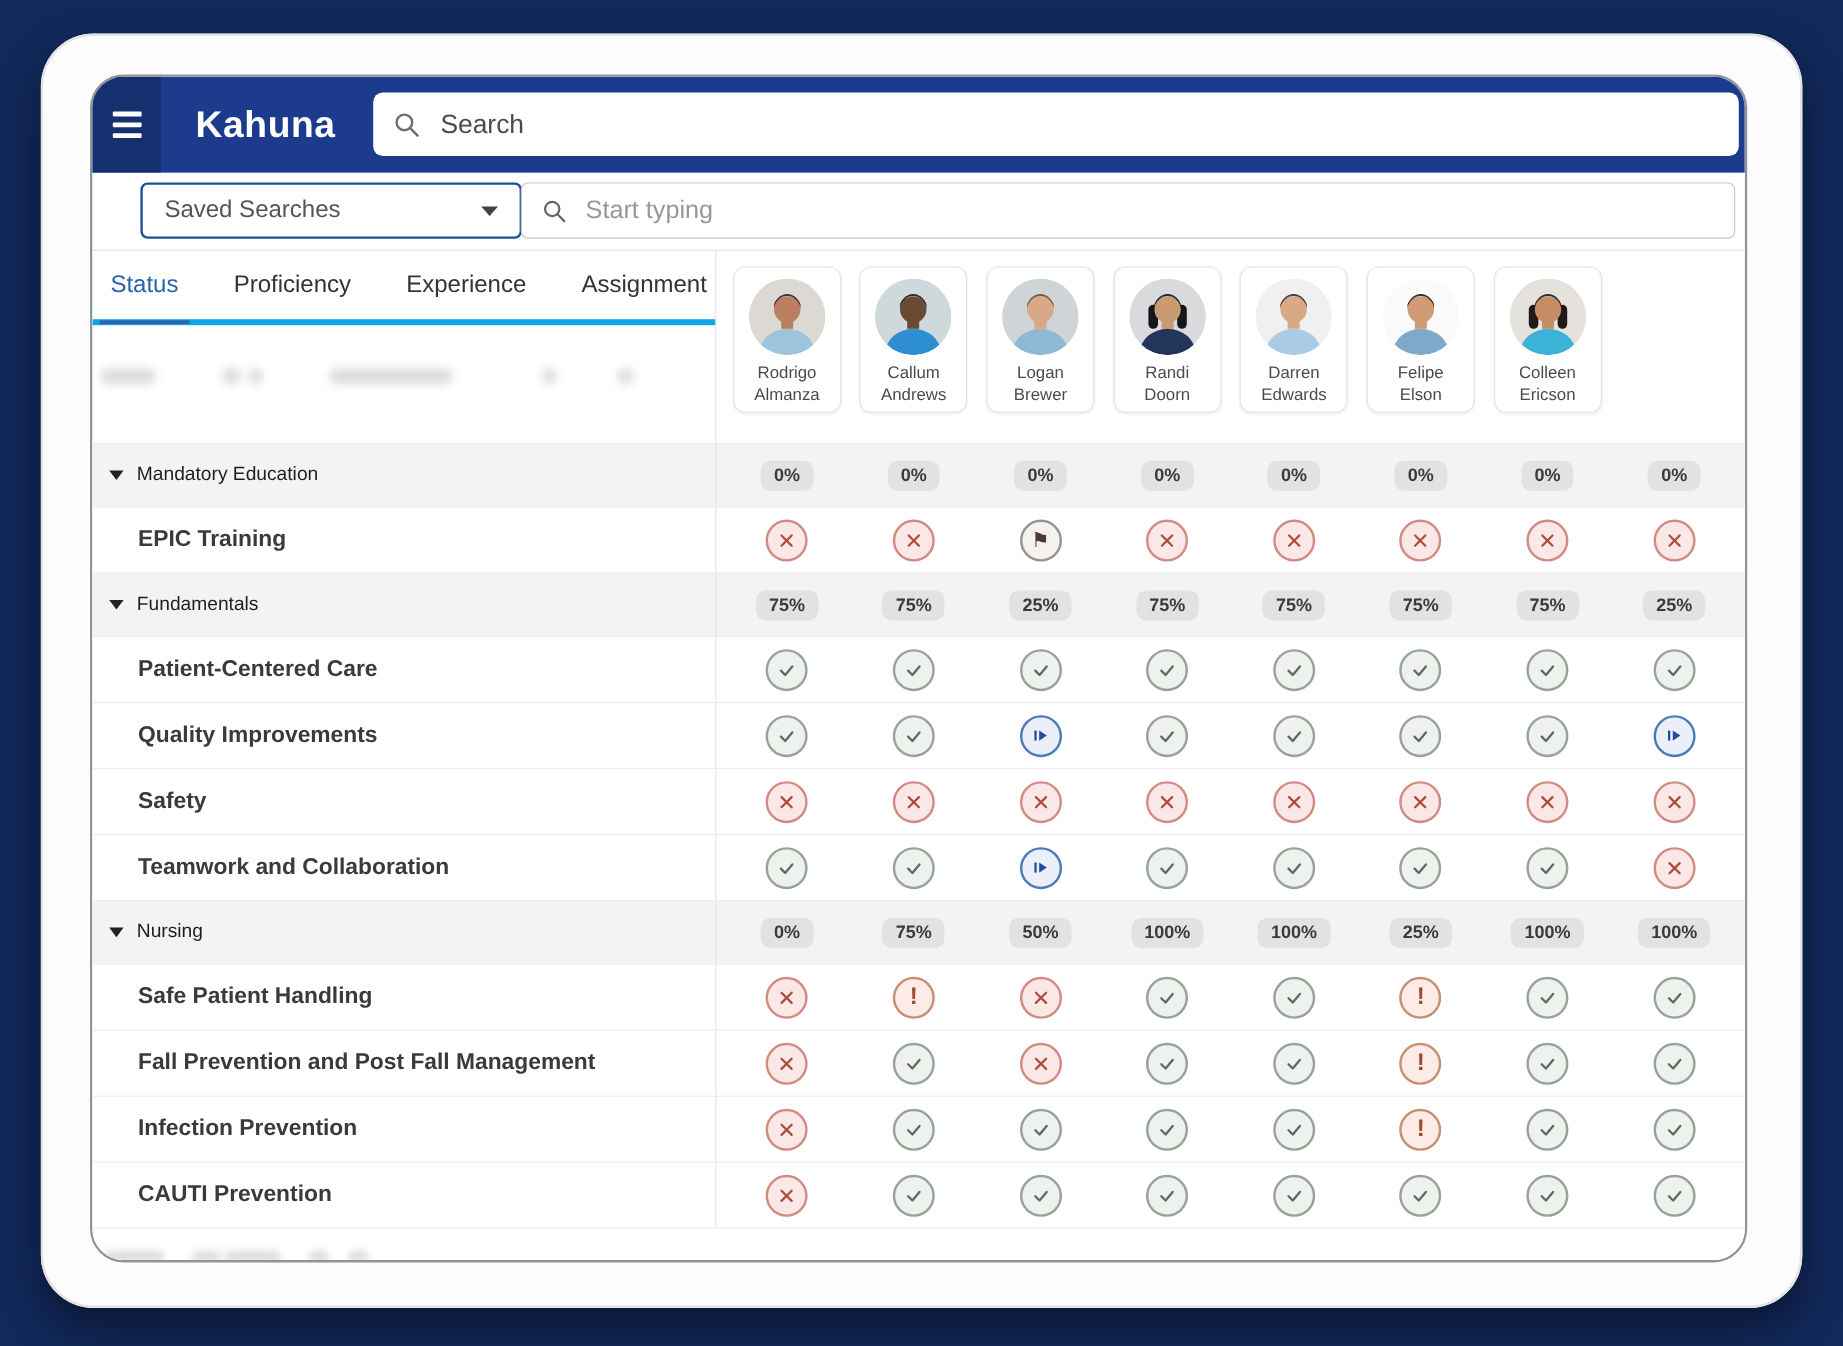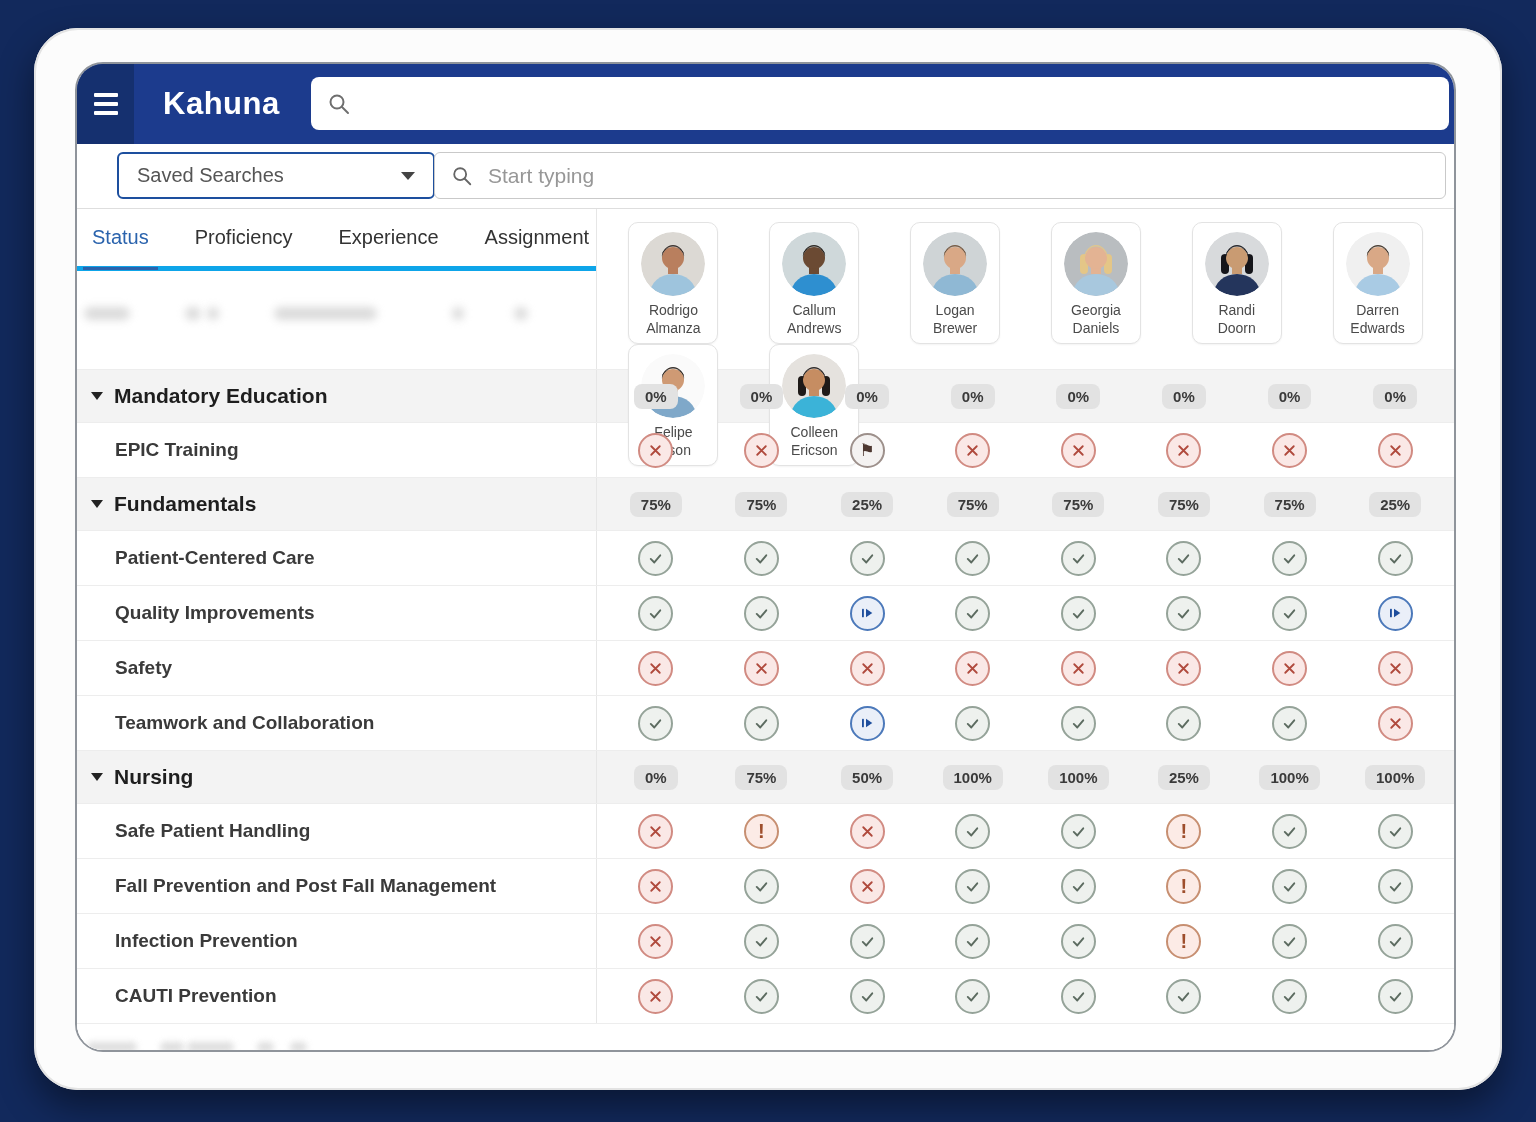--- a/index.html
+++ b/index.html
@@ -72,21 +72,21 @@
     display:flex; align-items:center; height:62px; padding-left:15px; gap:46px;
     border-bottom:5px solid #0ea5e9; box-sizing:border-box;
   }
   .tab { font-size:20px; color:#333; position:relative; height:62px; line-height:60px; cursor:pointer; white-space:nowrap; }
   .tab.active { color:#2a63ad; }
   .tab.active::after {
     content:""; position:absolute; left:-9px; right:-9px; bottom:-1px; height:3px; background:#2a63ad;
   }
   .blurred-row { position:relative; height:97px; }
   .blur-blob { position:absolute; background:#bdbdbd; border-radius:7px; filter:blur(4px); opacity:.55; height:13px; top:36px; }
-  .people-pane { flex:1; display:grid; grid-template-columns:repeat(6,1fr); padding:13px 6px 0 6px; }
+  .people-pane { flex:1; display:grid; grid-template-columns:repeat(8,1fr); padding:13px 6px 0 6px; }
   .person-card {
     width:90px; height:122px; background:#fff; border:1px solid #e3e3e3; border-radius:10px;
     justify-self:center; text-align:center; box-shadow:0 1px 2px rgba(0,0,0,.05); cursor:pointer;
     box-sizing:border-box;
   }
   .person-photo { width:64px; height:64px; border-radius:50%; margin:9px auto 5px auto; overflow:hidden; }
   .person-photo svg { width:100%; height:100%; display:block; }
   .p-name { font-size:14px; color:#4a4a4a; line-height:1.3; }
   
   .m-row { display:flex; border-top:1px solid #ededed; }
@@ -95,21 +95,21 @@
   .row-label-cell {
     width:520px; flex:none; display:flex; align-items:center;
     border-right:1px solid #e6e6e6; box-sizing:border-box;
   }
   .m-row.group .row-label-cell { padding-left:14px; gap:11px; }
   .m-row.item  .row-label-cell { padding-left:38px;font-weight:bold; }
   .group-triangle {
     width:0; height:0; border-left:6.5px solid transparent; border-right:6.5px solid transparent;
     border-top:8px solid #222; cursor:pointer; flex:none;
   }
-  .group-label { font-weight:bold; font-size:21px; color:#1e1e1e;text-align:right; }
+  .group-label { font-weight:normal; font-size:16px; color:#1e1e1e;text-align:right; }
   .item-label  { font-size:19px; color:#3a3a3a; }
   .row-values {
     flex:1; display:grid; grid-template-columns:repeat(8,1fr);
     align-items:center; justify-items:center; padding:0 6px;
   }
   .pct {
     background:#e2e2e2; border-radius:8px; padding:4px 11px;
     font-size:15px; font-weight:bold; color:#3a3a3a;
   }
   .ic {
@@ -138,20 +138,21 @@
       <span></span>
       <span></span>
       <span></span>
     </div>
     <div class="logo">Kahuna</div>
     <div class="top-search">
       <svg class="mag" width="24" height="24" viewBox="0 0 24 24">
         <circle cx="10" cy="10" r="6.5" fill="none" stroke="#6e6e6e" stroke-width="2"></circle>
         <line x1="15" y1="15" x2="21" y2="21" stroke="#6e6e6e" stroke-width="2" stroke-linecap="round"></line>
       </svg>
+      <input type="text" placeholder="Search" style="">
     </div>
   </div>
 
   <div class="filter-row">
     <div class="saved-searches">
       <span class="lbl">Saved Searches</span>
       <span class="caret-down"></span>
     </div>
     <div class="start-typing">
       <svg width="22" height="22" viewBox="0 0 24 24">
@@ -237,42 +238,20 @@
 
       <rect x="27" y="34" width="10" height="8" fill="#d9a886"></rect>
       <ellipse cx="32" cy="62" rx="23" ry="20" fill="#8fb8d4"></ellipse>
       <circle cx="32" cy="26" r="11" fill="#d9a886"></circle>
       <path d="M21,26 a11,11 0 0,1 22,0 l0,-3 a11,8 0 0,0 -22,0 z" fill="#6e4f35"></path>
       <path d="M20.6,26 a11.4,11.4 0 0,1 22.8,0 a11.4,13 0 0,0 -22.8,0 z" fill="#6e4f35" opacity="0.9"></path>
     </g>
   </svg>
             </div>
      <div class="p-name">Logan<br>Brewer</div>
-          </div>
-          <div class="person-card">
-            <div class="person-photo">
-              <svg viewBox="0 0 64 64" xmlns="http://www.w3.org/2000/svg">
-    <defs>
-                  <clipPath id="cp3">
-                    <circle cx="32" cy="32" r="32"></circle>
-                  </clipPath>
-                </defs>
-    <g clip-path="url(#cp3)">
-      <rect width="64" height="64" fill="#b9bdc0"></rect>
-      <rect x="16" y="22" width="8" height="20" rx="4" fill="#e4c687"></rect>
-       <rect x="40" y="22" width="8" height="20" rx="4" fill="#e4c687"></rect>
-      <rect x="27" y="34" width="10" height="8" fill="#e3b393"></rect>
-      <ellipse cx="32" cy="62" rx="23" ry="20" fill="#a8c8de"></ellipse>
-      <circle cx="32" cy="26" r="11" fill="#e3b393"></circle>
-      <path d="M21,26 a11,11 0 0,1 22,0 l0,-3 a11,8 0 0,0 -22,0 z" fill="#e4c687"></path>
-      <path d="M20.6,26 a11.4,11.4 0 0,1 22.8,0 a11.4,13 0 0,0 -22.8,0 z" fill="#e4c687" opacity="0.9"></path>
-    </g>
-  </svg>
-            </div>
-     <div class="p-name">Georgia<br>Daniels</div>
           </div>
           <div class="person-card">
             <div class="person-photo">
               <svg viewBox="0 0 64 64" xmlns="http://www.w3.org/2000/svg">
     <defs>
                   <clipPath id="cp4">
                     <circle cx="32" cy="32" r="32"></circle>
                   </clipPath>
                 </defs>
     <g clip-path="url(#cp4)">

